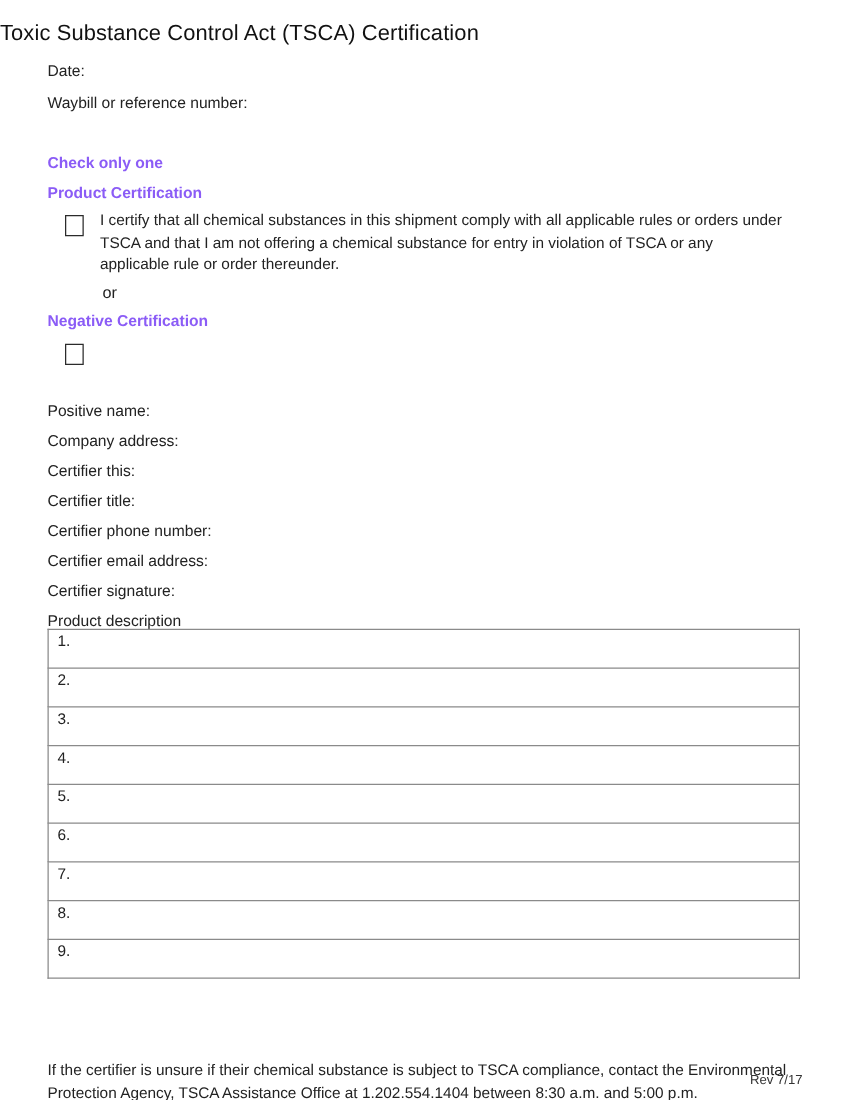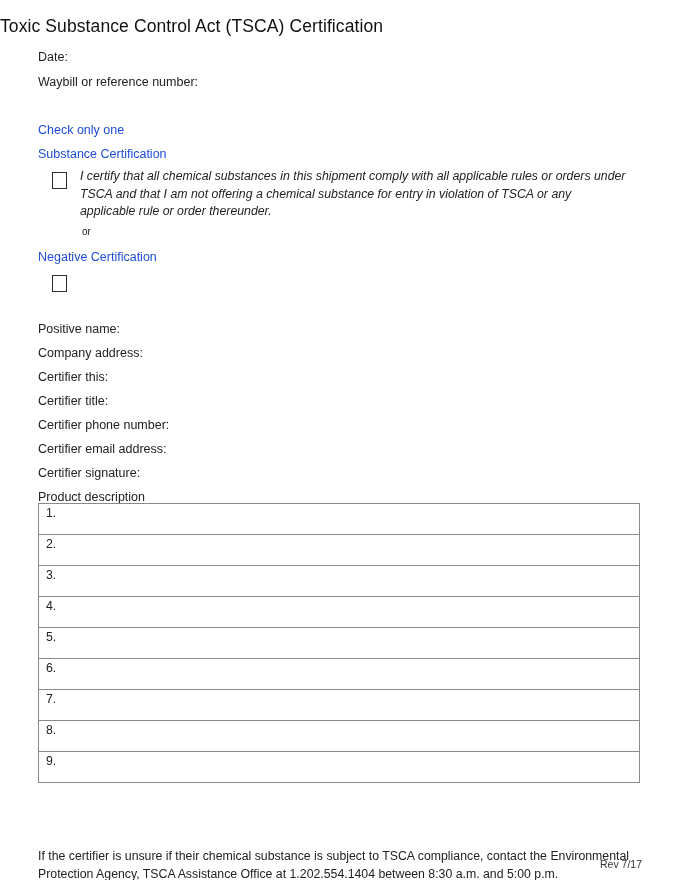--- a/index.html
+++ b/index.html
@@ -36,42 +36,42 @@
     position: absolute;
     left: 38px;
     font-size: 12.5px;
     color: #222222;
     white-space: nowrap;
   }
   .bold-head {
     position: absolute;
     left: 38px;
     font-size: 12.5px;
-    font-weight: normal;
-    color: #1d4ed8;
+    font-weight: bold;
+    color: #8b5cf6;
     white-space: nowrap;
   }
   .checkbox {
     position: absolute;
     width: 15px;
     height: 17px;
     border: 1.2px solid #2b2b2b;
     background: #ffffff;
     box-sizing: border-box;
   }
   .cert-text {
     position: absolute;
     font-size: 12.3px;
     line-height: 17.6px;
     color: #222222;
   }
   .or-text {
     position: absolute;
     left: 82px;
-    font-size: 10px;
+    font-size: 13px;
     color: #222222;
   }
   table.products {
     position: absolute;
     left: 38px;
     top: 503px;
     width: 602px;
     border-collapse: collapse;
     table-layout: fixed;
   }
@@ -104,24 +104,24 @@
 <body>
 
 <div class="page">
 
   <div class="title">Toxic Substance Control Act (TSCA) Certification</div>
 
   <div class="field-line" style="top:50px;">Date:</div>
   <div class="field-line" style="top:75px;">Waybill or reference number:</div>
 
   <div class="bold-head" style="top:123px;">Check only one</div>
-  <div class="bold-head" style="top:147px;">Substance Certification</div>
+  <div class="bold-head" style="top:147px;">Product Certification</div>
 
   <div class="checkbox" style="left:52px; top:172px;"></div>
-  <div class="cert-text" style="left:80px; top:168px; width:548px;font-style:italic;">I certify that all chemical substances in this shipment comply with all applicable rules or orders under TSCA and that I am not offering a chemical substance for entry in violation of TSCA or any applicable rule or order thereunder.</div>
+  <div class="cert-text" style="left:80px; top:168px; width:548px;">I certify that all chemical substances in this shipment comply with all applicable rules or orders under TSCA and that I am not offering a chemical substance for entry in violation of TSCA or any applicable rule or order thereunder.</div>
 
   <div class="or-text" style="top:226px;">or</div>
 
   <div class="bold-head" style="top:250px;">Negative Certification</div>
 
   <div class="checkbox" style="left:52px; top:275px;"></div>
 
   <div class="field-line" style="top:322px;">Positive name:</div>
   <div class="field-line" style="top:346px;">Company address:</div>
   <div class="field-line" style="top:370px;">Certifier this:</div>

